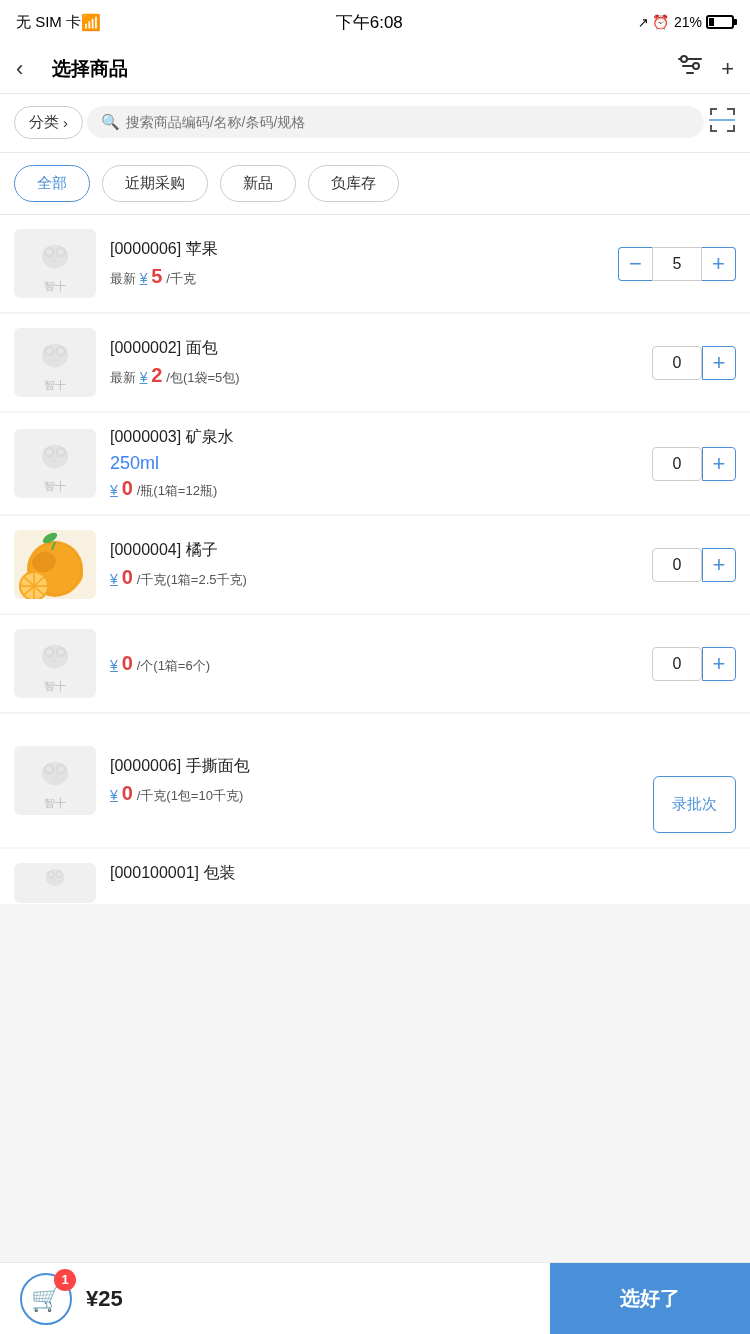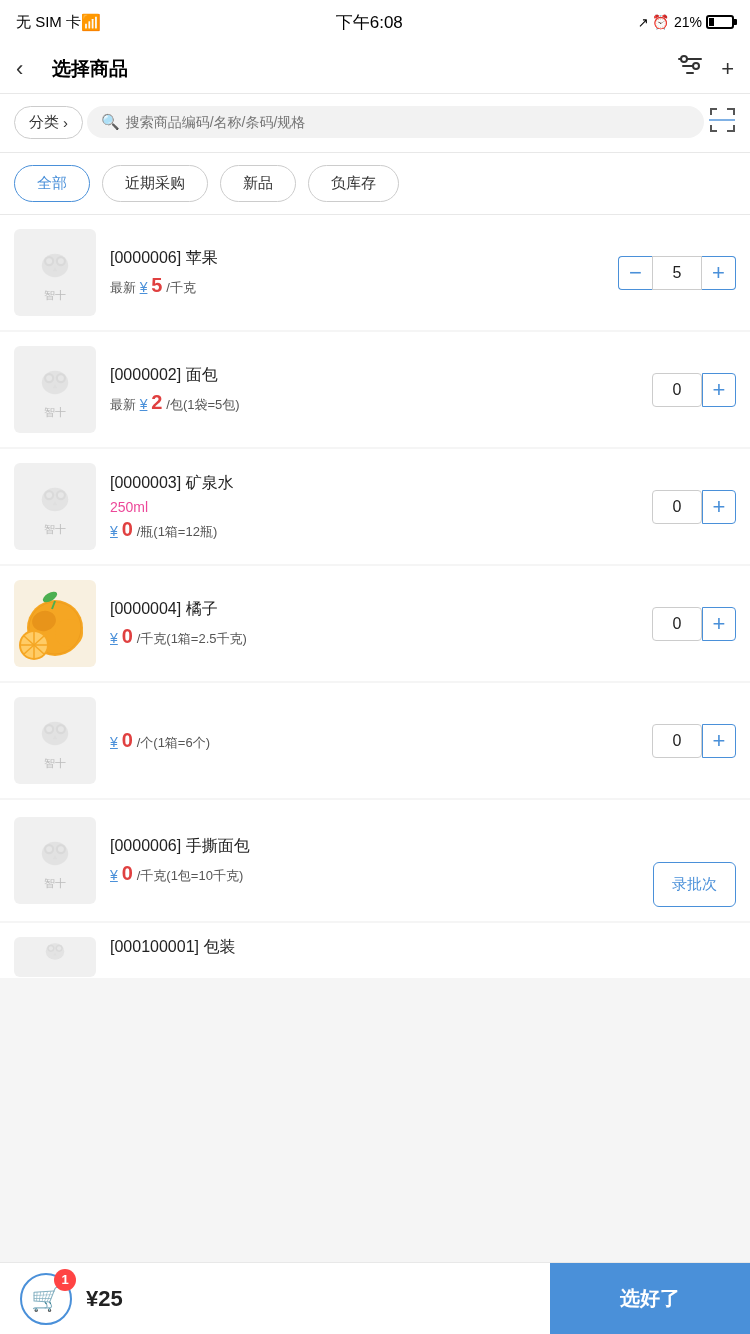--- a/index.html
+++ b/index.html
@@ -141,39 +141,39 @@
       background: #fff;
       margin-bottom: 2px;
       display: flex;
       align-items: center;
       padding: 14px 14px;
       gap: 14px;
       min-height: 90px;
     }
     .product-img {
       width: 82px;
-      height: 87px;
+      height: 69px;
       border-radius: 6px;
       background: #f0f0f0;
       flex-shrink: 0;
       display: flex;
       align-items: center;
       justify-content: center;
       overflow: hidden;
     }
     .product-img .owl-logo {
       display: flex;
       flex-direction: column;
       align-items: center;
       gap: 2px;
     }
     .owl-svg { width: 44px; height: 44px; opacity: 0.25; }
     .product-info { flex: 1; min-width: 0; }
     .product-name { font-size: 16px; color: #222; font-weight: 500; margin-bottom: 5px; }
-    .product-spec { font-size: 14px; color: #ec4899; margin-bottom: 3px; }
+    .product-spec { font-size: 18px; color: #3b82f6; margin-bottom: 3px; }
     .product-price { font-size: 14px; color: #555; }
     .price-unit { font-size: 13px; color: #555; }
     .price-yen { font-size: 14px; color: #4a90d9; text-decoration: underline; }
     .price-latest { font-size: 13px; color: #555; }
 
     
     .qty-control {
       display: flex;
       align-items: center;
       gap: 0;
@@ -219,21 +219,21 @@
       cursor: pointer;
       border-radius: 4px;
     }
 
     
     .batch-btn {
       border: 1.5px solid #4a90d9;
       color: #4a90d9;
       background: #fff;
       border-radius: 6px;
-      padding: 12px 18px;
+      padding: 18px 18px;
       font-size: 15px;
       cursor: pointer;
       flex-shrink: 0;
       margin-top: 48px;
     }
 
     
     .bottom-bar {
       position: fixed;
       bottom: 0;

